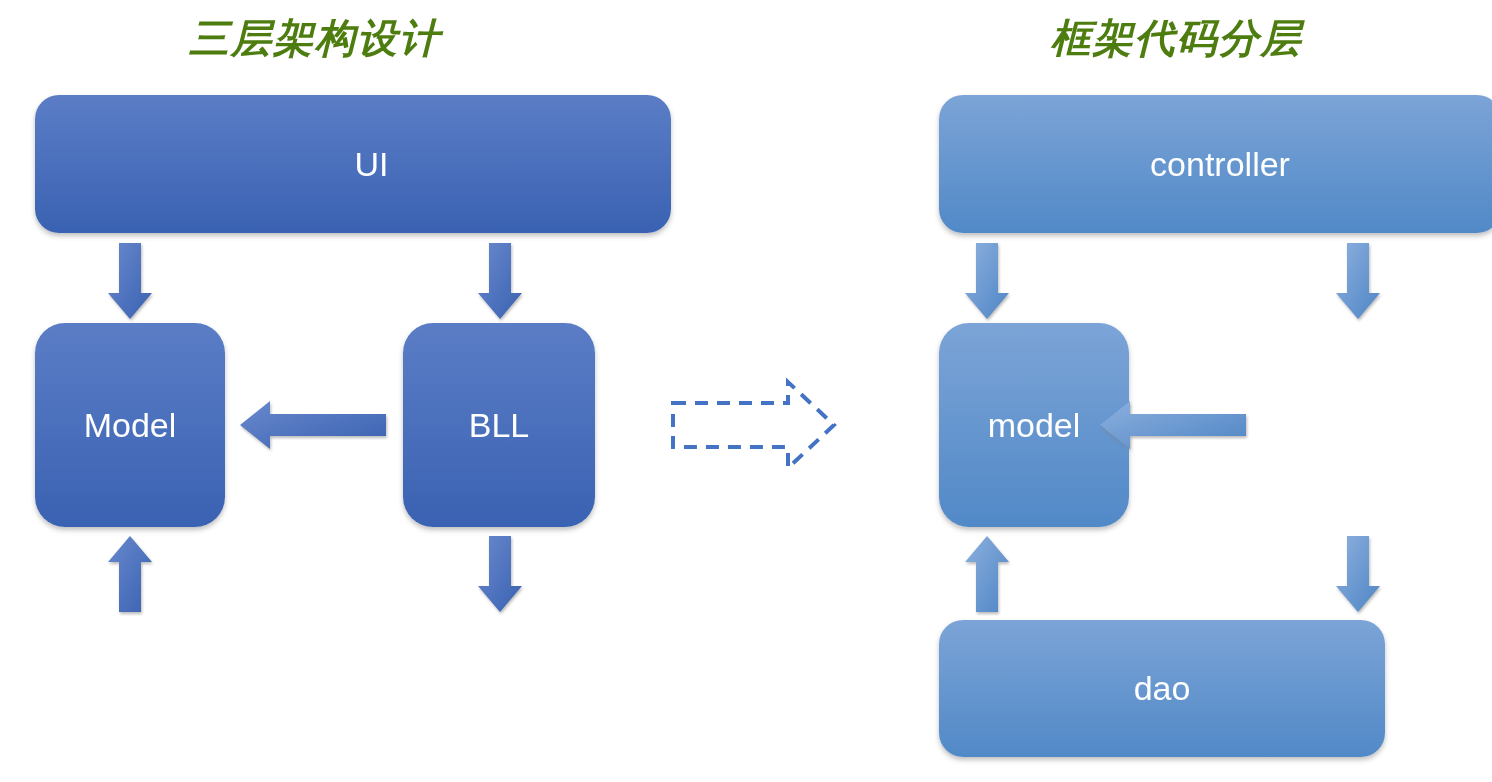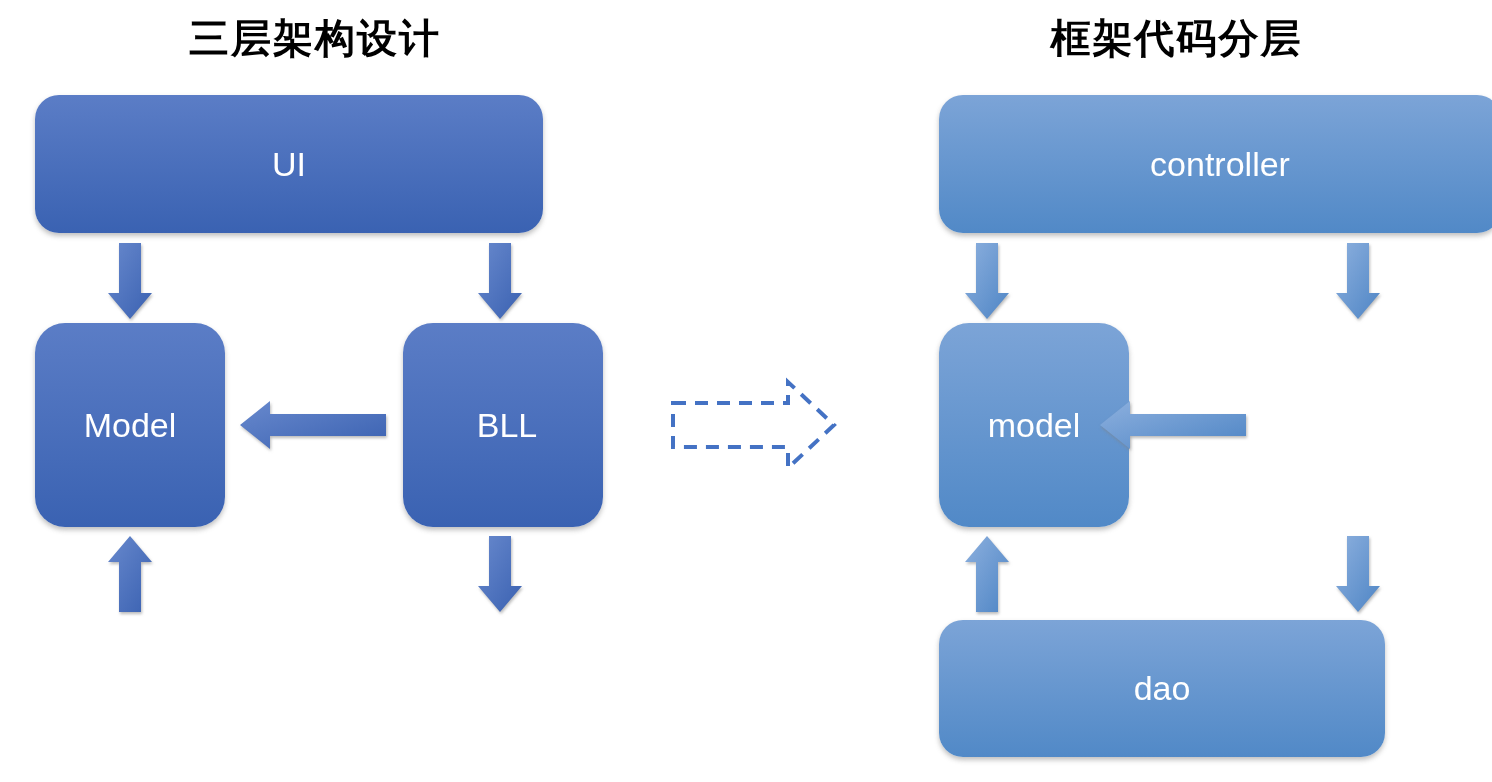--- a/index.html
+++ b/index.html
@@ -11,46 +11,47 @@
     height: 782px;
     background: #ffffff;
     overflow: hidden;
   }
 
   .diagram-title {
     position: absolute;
     text-align: center;
     font-size: 40px;
     font-weight: 700;
-    color: #000000;
+    color: #4d7c0f;
     letter-spacing: 2px;
     line-height: 52px;
     top: 12px;
     height: 52px;
+    font-style: italic;
   }
   .title-left  { left: 35px;  width: 560px; }
   .title-right { left: 895px; width: 563px; }
 
   .box {
     position: absolute;
     display: flex;
     align-items: center;
     justify-content: center;
     color: #ffffff;
     font-size: 34px;
     box-shadow: 0 3px 5px rgba(115,115,115,0.45);
   }
   .box.dark  { background: linear-gradient(180deg, #5b7dc6 0%, #3a62b2 100%); }
   .box.light { background: linear-gradient(180deg, #7ca4d7 0%, #5189c7 100%); margin-left: 44px; }
   .box.wide   { border-radius: 24px; }
   .box.square { border-radius: 30px; }
 
-  .box-ui         { left: 35px;   top: 95px;  width: 508px; height: 138px; }
+  .box-ui         { left: 35px;   top: 95px;  width: 599px; height: 138px; padding-left: 37px; }
   .box-model      { left: 35px;   top: 323px; width: 190px; height: 204px; }
-  .box-bll        { left: 403px;  top: 323px; width: 192px; height: 204px; padding-left: 8px; }
+  .box-bll        { left: 403px;  top: 323px; width: 192px; height: 204px; }
   .box-dal        { left: 35px;   top: 620px; width: 560px; height: 137px; }
   .box-controller { left: 895px;  top: 95px;  width: 562px; height: 138px; }
   .box-rmodel     { left: 895px;  top: 323px; width: 190px; height: 204px; }
   .box-service    { left: 1266px; top: 323px; width: 191px; height: 204px; }
   .box-dao        { left: 895px;  top: 620px; width: 446px; height: 137px; }
 
   .arrow { position: absolute; overflow: visible; }
   .arrow path.solid { filter: drop-shadow(1.5px 2px 1.5px rgba(130,130,130,0.55)); }
 </style>
 </head>

